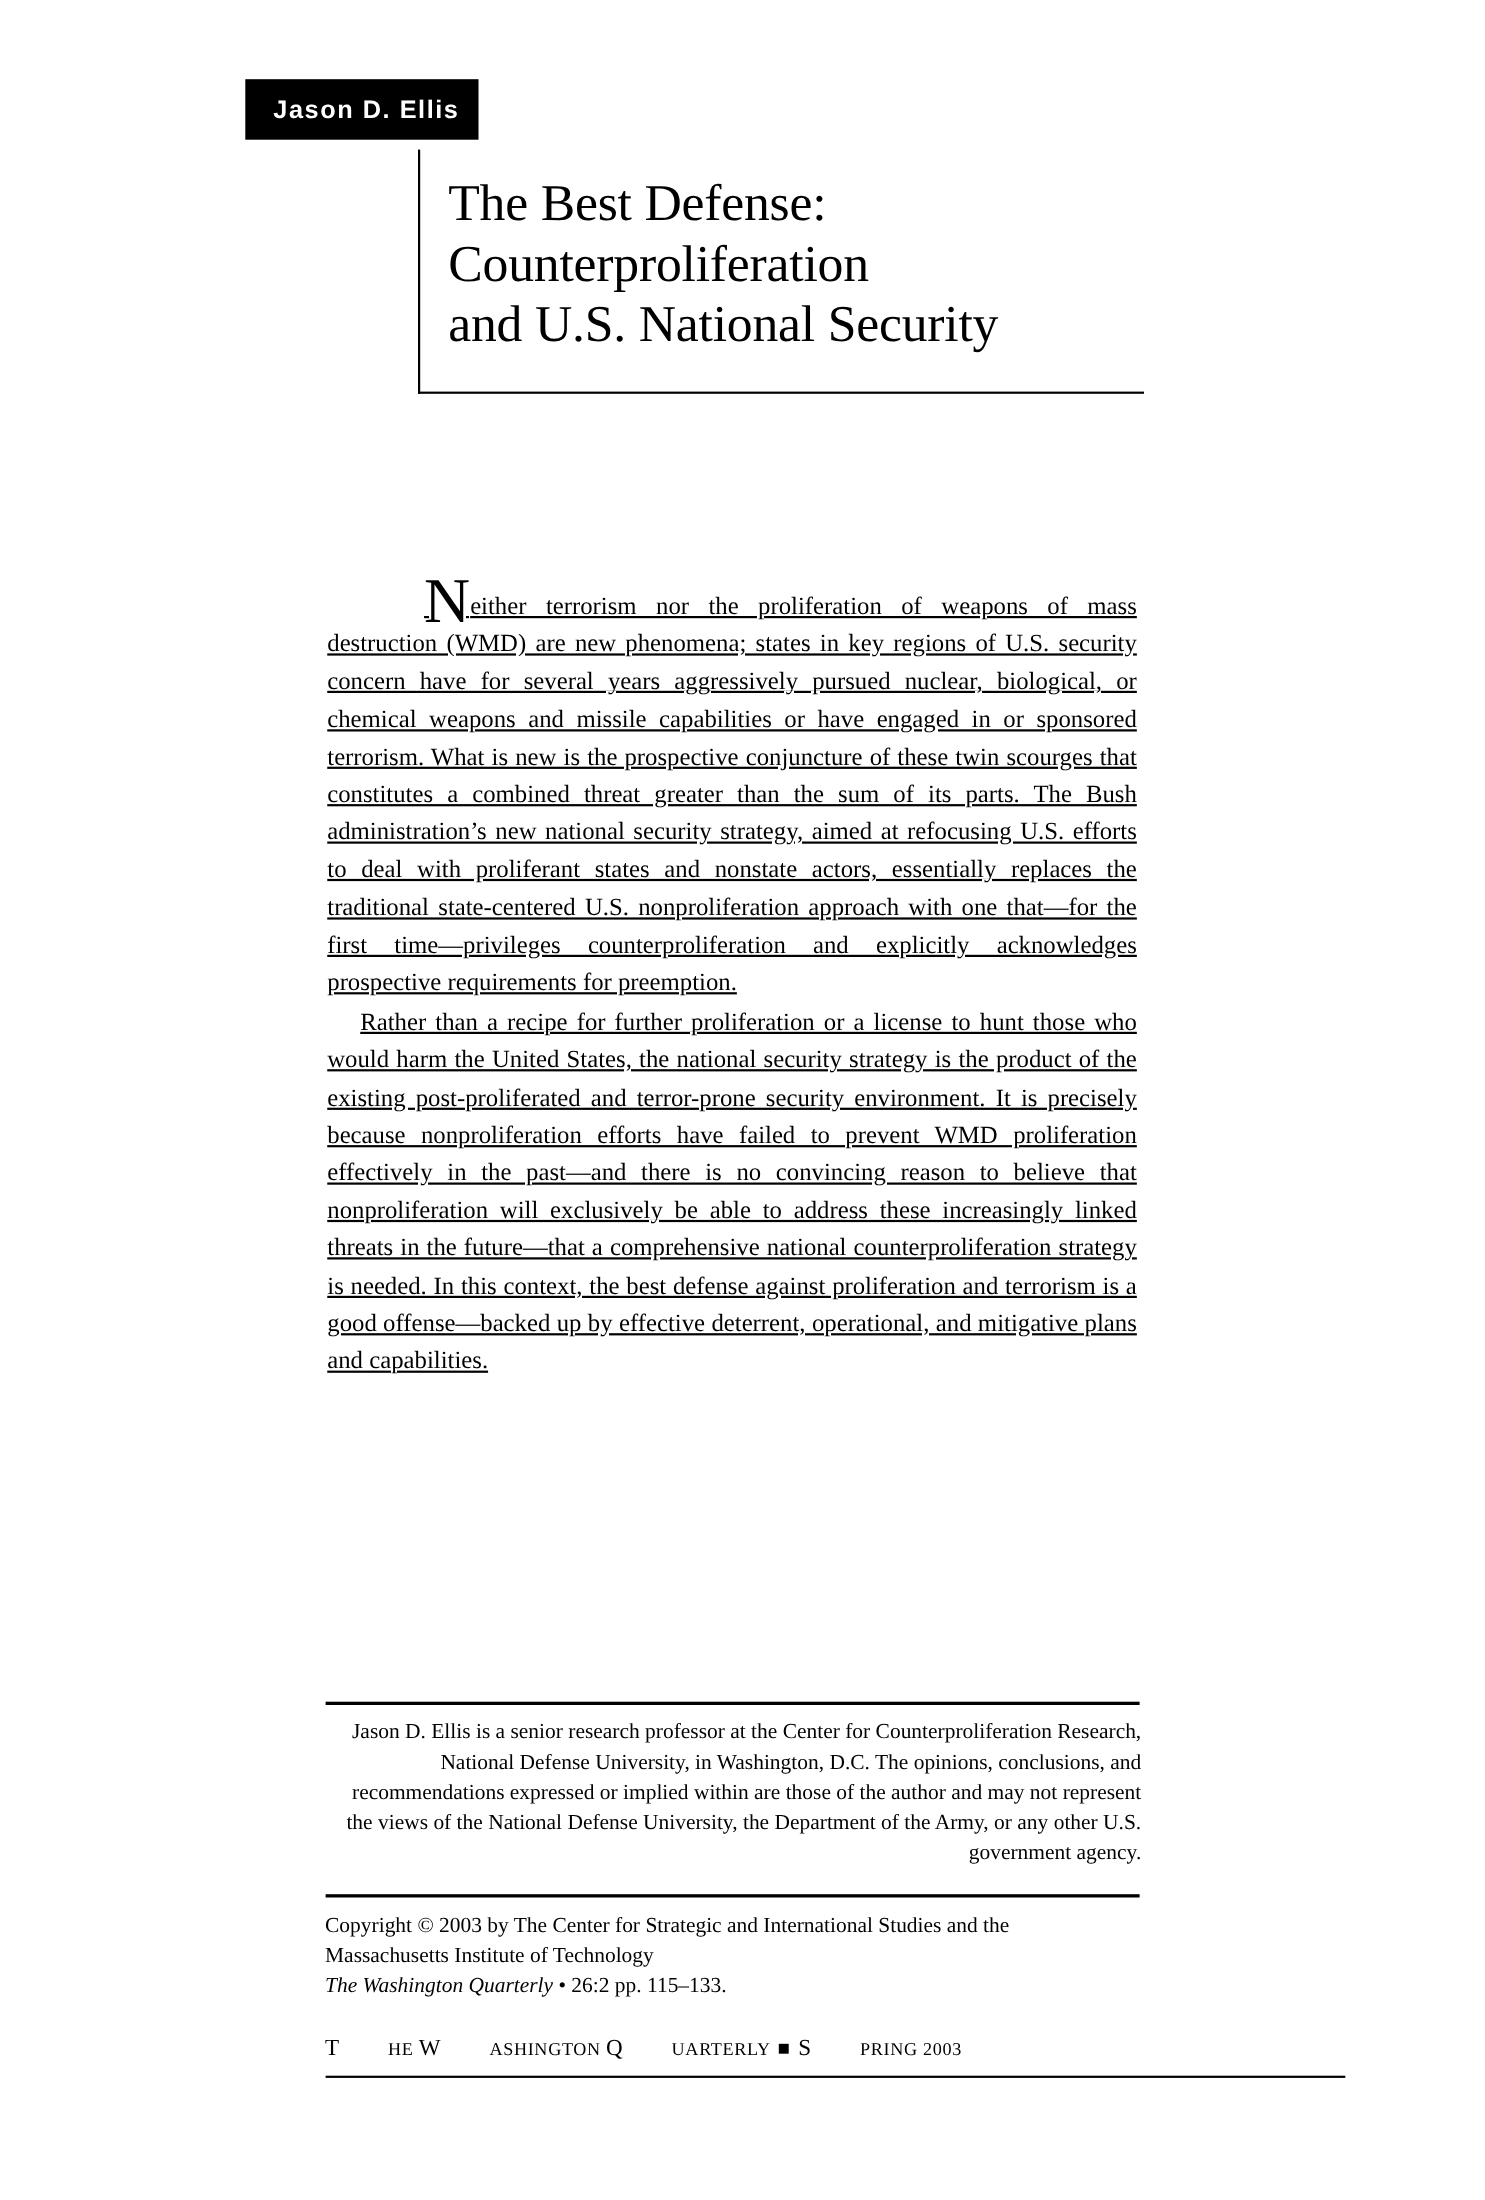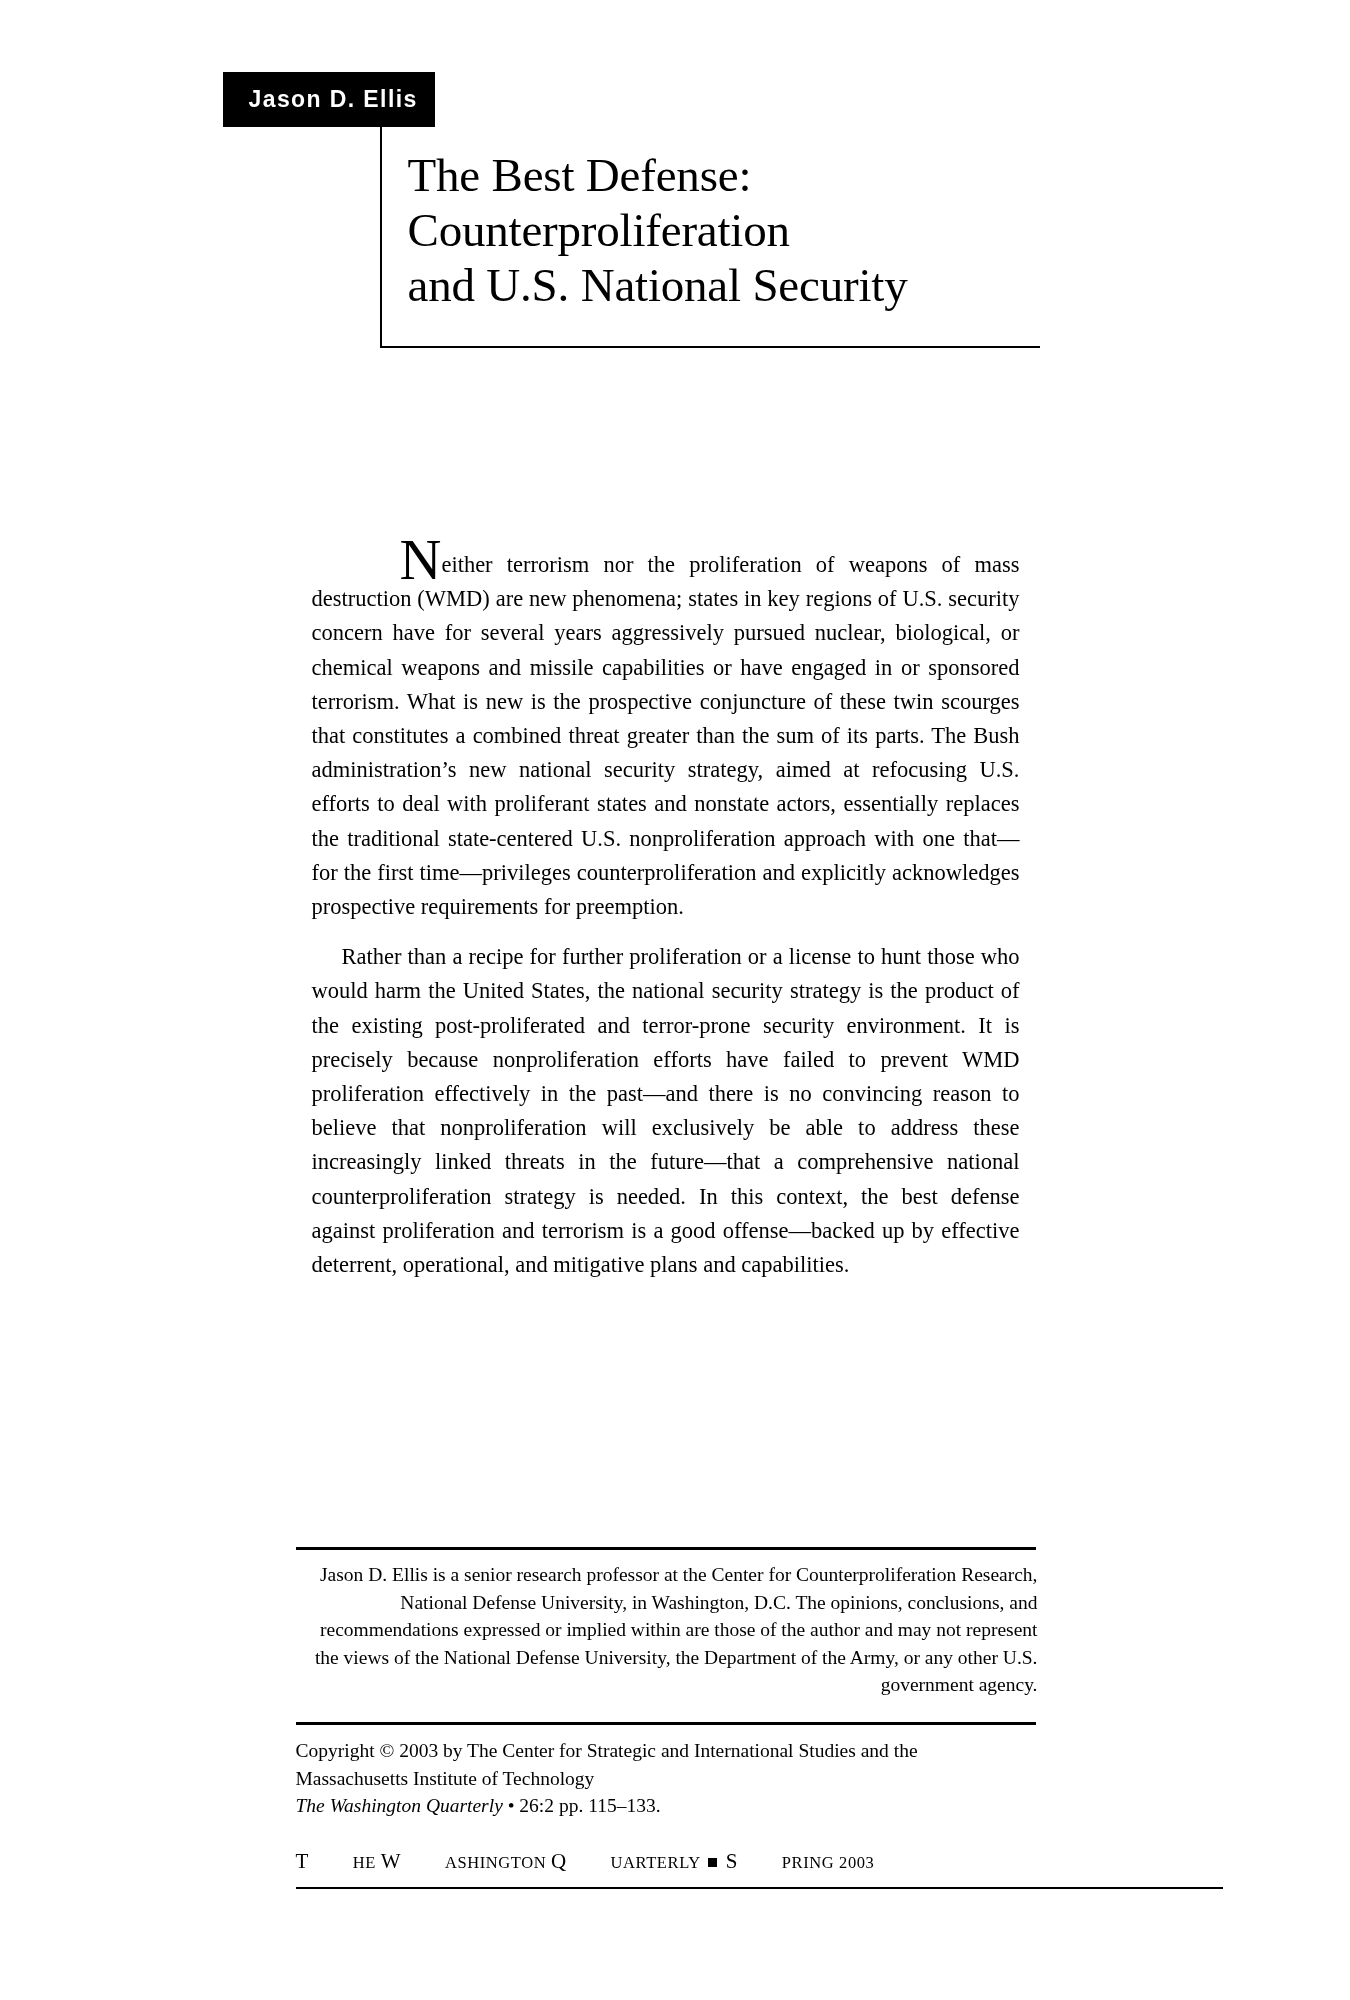--- a/index.html
+++ b/index.html
@@ -42,21 +42,21 @@
     font-family: "Liberation Sans", "DejaVu Sans", sans-serif;
     font-size: 23px;
     font-weight: 600;
     letter-spacing: 1.4px;
   }
 
   
   .title-block {
     position: absolute;
     left: 252px;
-    top: 126px;
+    top: 136px;
     width: 660px;
     border-left: 2px solid #000000;
     border-bottom: 2px solid #000000;
     box-sizing: border-box;
     padding: 22px 0 22px 26px;
     min-height: 222px;
   }
 
   .title-line {
     font-family: "Liberation Serif", "DejaVu Serif", serif;
@@ -72,22 +72,23 @@
     left: 168px;
     top: 516px;
     width: 740px;
   }
 
   .body-par {
     font-size: 22.5px;
     line-height: 34.2px;
     text-align: justify;
     text-justify: inter-word;
-    margin: 16px;
+    margin: 2px;
     hyphens: none;
+    text-decoration: underline;
   }
 
   .body-par.indented {
     text-indent: 30px;
   }
 
   .dropcap-par {
     position: relative;
     min-height: 34px;
   }

